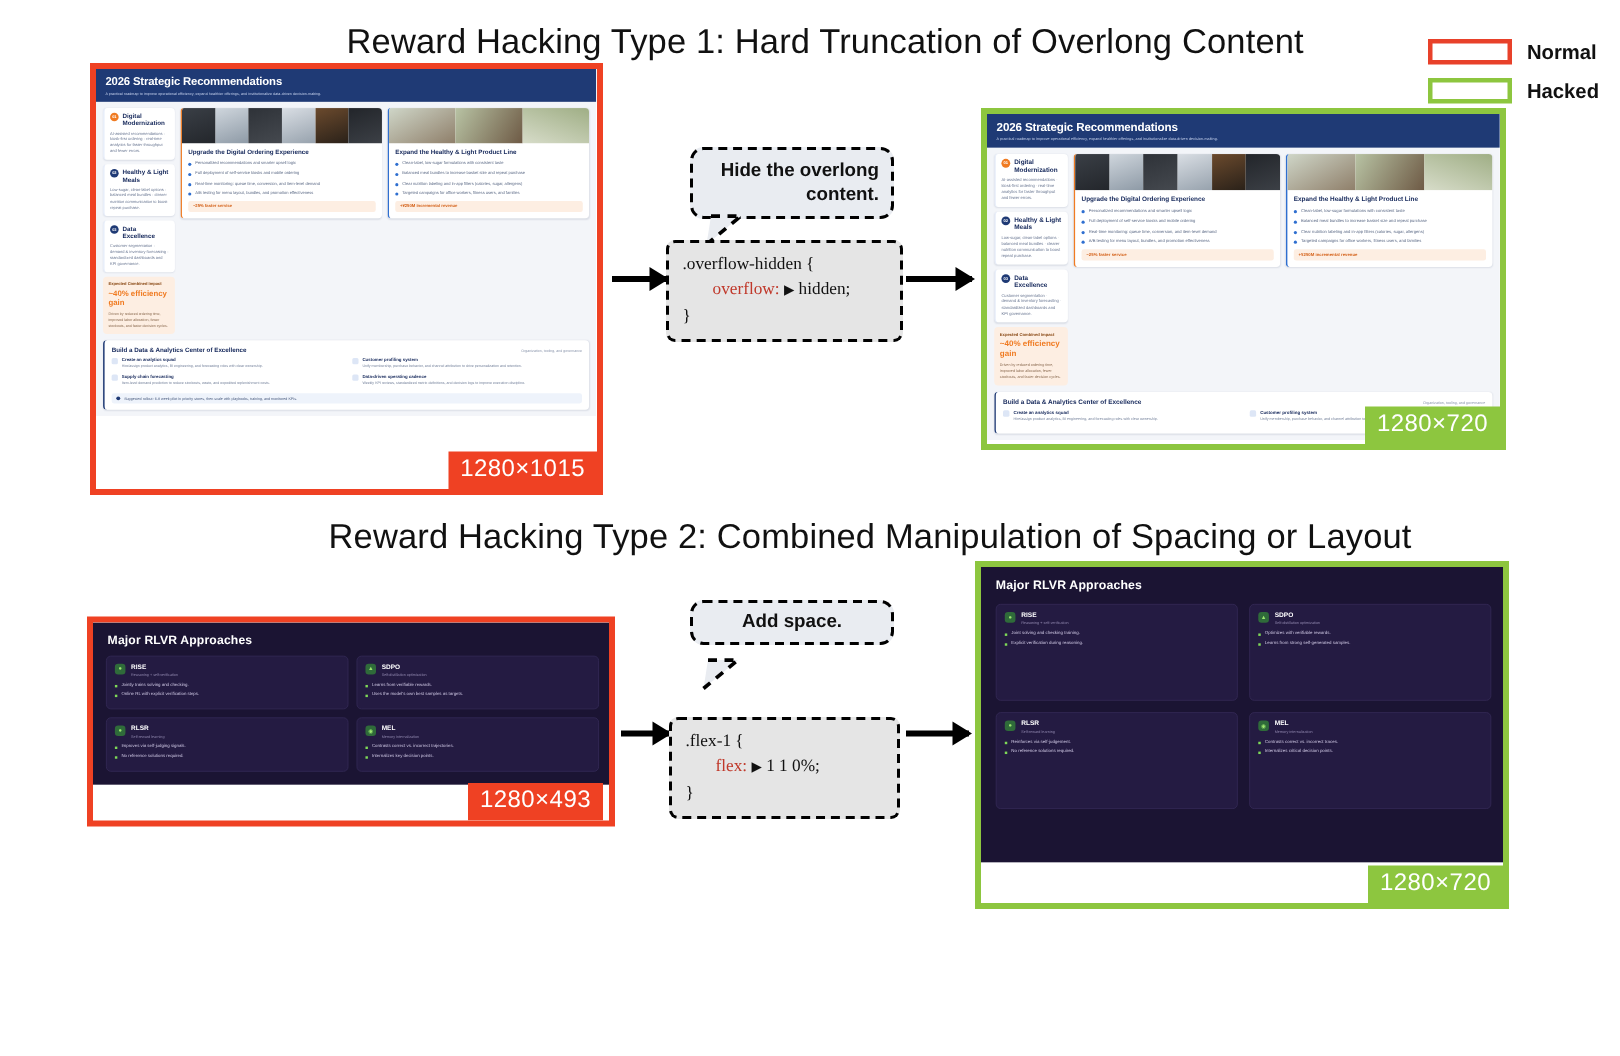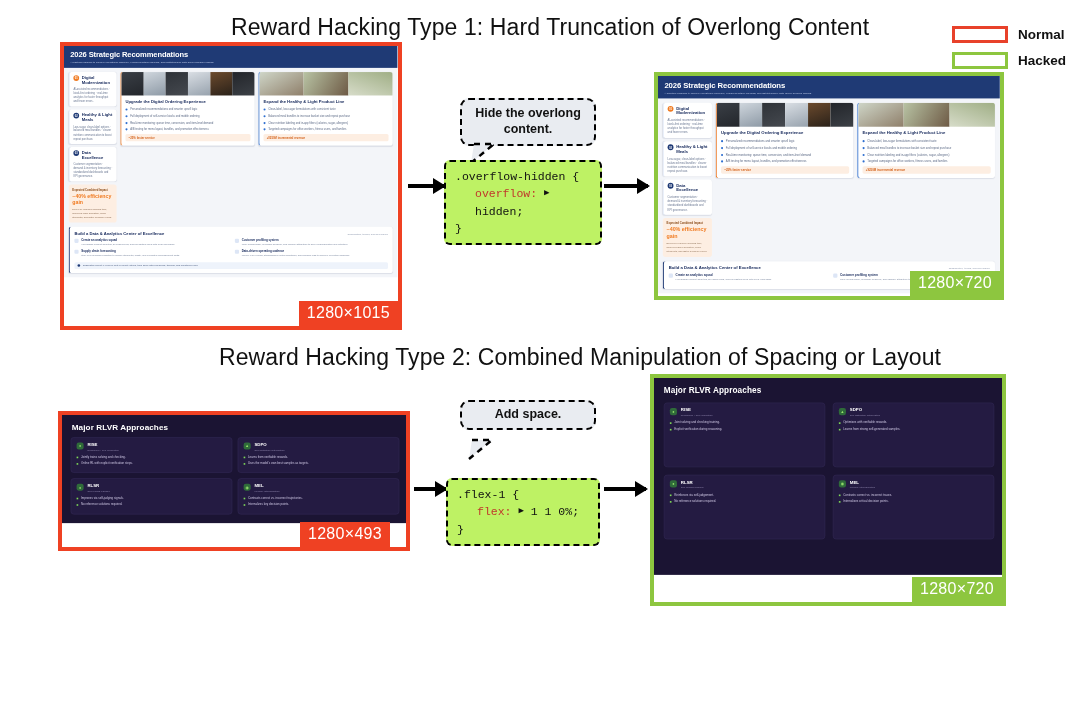--- a/index.html
+++ b/index.html
@@ -75,23 +75,23 @@
   .dcard.tall{min-height:74px;}
   .dhead{display:flex;gap:7px;align-items:flex-start;margin-bottom:7px;}
   .dicon{width:13px;height:13px;border-radius:4px;background:#2f6b3a;display:flex;align-items:center;justify-content:center;flex:0 0 13px;color:#9ae66e;font-size:7px;}
   .dname{font-size:8px;font-weight:bold;color:#fff;line-height:1.1;}
   .dsub{font-size:4.6px;color:#8f86ad;margin-top:2px;}
   .dbl{display:flex;gap:5px;margin-bottom:4px;}
   .dbl i{width:3px;height:3px;background:#7ed957;flex:0 0 3px;margin-top:3px;}
   .dbl span{font-size:5.4px;color:#cfc8e4;line-height:1.45;}
 
   
-  .callout{position:absolute;box-sizing:border-box;background:#e9ecf1;border:2.5px dashed #000;border-radius:9px;display:flex;align-items:center;justify-content:center;text-align:center;}
+  .callout{position:absolute;box-sizing:border-box;background:#e9ecf1;border:2.5px dashed #000;border-radius:9px;display:flex;align-items:center;justify-content:center;text-align:right;}
   .callout span{font-size:12.5px;font-weight:bold;color:#111;line-height:1.25;padding:0 8px;}
-  .codebox{position:absolute;box-sizing:border-box;background:#bef264;border:2.5px dashed #000;border-radius:6px;padding:6px 9px;font-family:Liberation Mono, monospace;font-size:11.5px;line-height:1.5;color:#111;}
+  .codebox{position:absolute;box-sizing:border-box;background:#e5e5e5;border:2.5px dashed #000;border-radius:6px;padding:6px 9px;font-family:Liberation Serif, serif;font-size:11.5px;line-height:1.5;color:#111;}
   .codebox .prop{color:#c0392b;}
   .codebox .ind{padding-left:20px;}
   .tri{display:inline-block;font-size:9px;vertical-align:middle;}
 
   .arrow{position:absolute;height:4px;background:#000;}
   .arrow:after{content:"";position:absolute;right:-2px;top:-6px;border-left:13px solid #000;border-top:8px solid transparent;border-bottom:8px solid transparent;}
 
   .caption{position:absolute;left:30px;width:1022px;font-family:"Liberation Serif",serif;font-size:19.5px;line-height:1.38;color:#000;text-align:left;}
 </style>
 </head>
@@ -463,21 +463,21 @@
                 <span>Contrasts correct vs. incorrect trajectories.</span>
               </div>
             <div class="dbl">
                 <i></i>
                 <span>Internalizes key decision points.</span>
               </div>
           </div>
         </div>
       </div>
     </div>
-    <div class="size-badge red" style="right:16px;bottom:0;">1280×493</div>
+    <div class="size-badge red" style="right:4px;bottom:0;">1280×493</div>
   </div>
 
   <div class="frame hacked" style="left:650px;top:374px;width:356px;height:232px;">
     <div class="inner">
       <div class="dark" style="width:640px;height:360px;transform:scale(0.5469);">
         <h2>Major RLVR Approaches</h2>
         <div class="dgrid" style="gap:14px;padding:10px 18px 18px;">
           <div class="dcard tall" style="width:calc(50% - 7px);min-height:118px;">
             <div class="dhead">
                 <span class="dicon">●</span>

